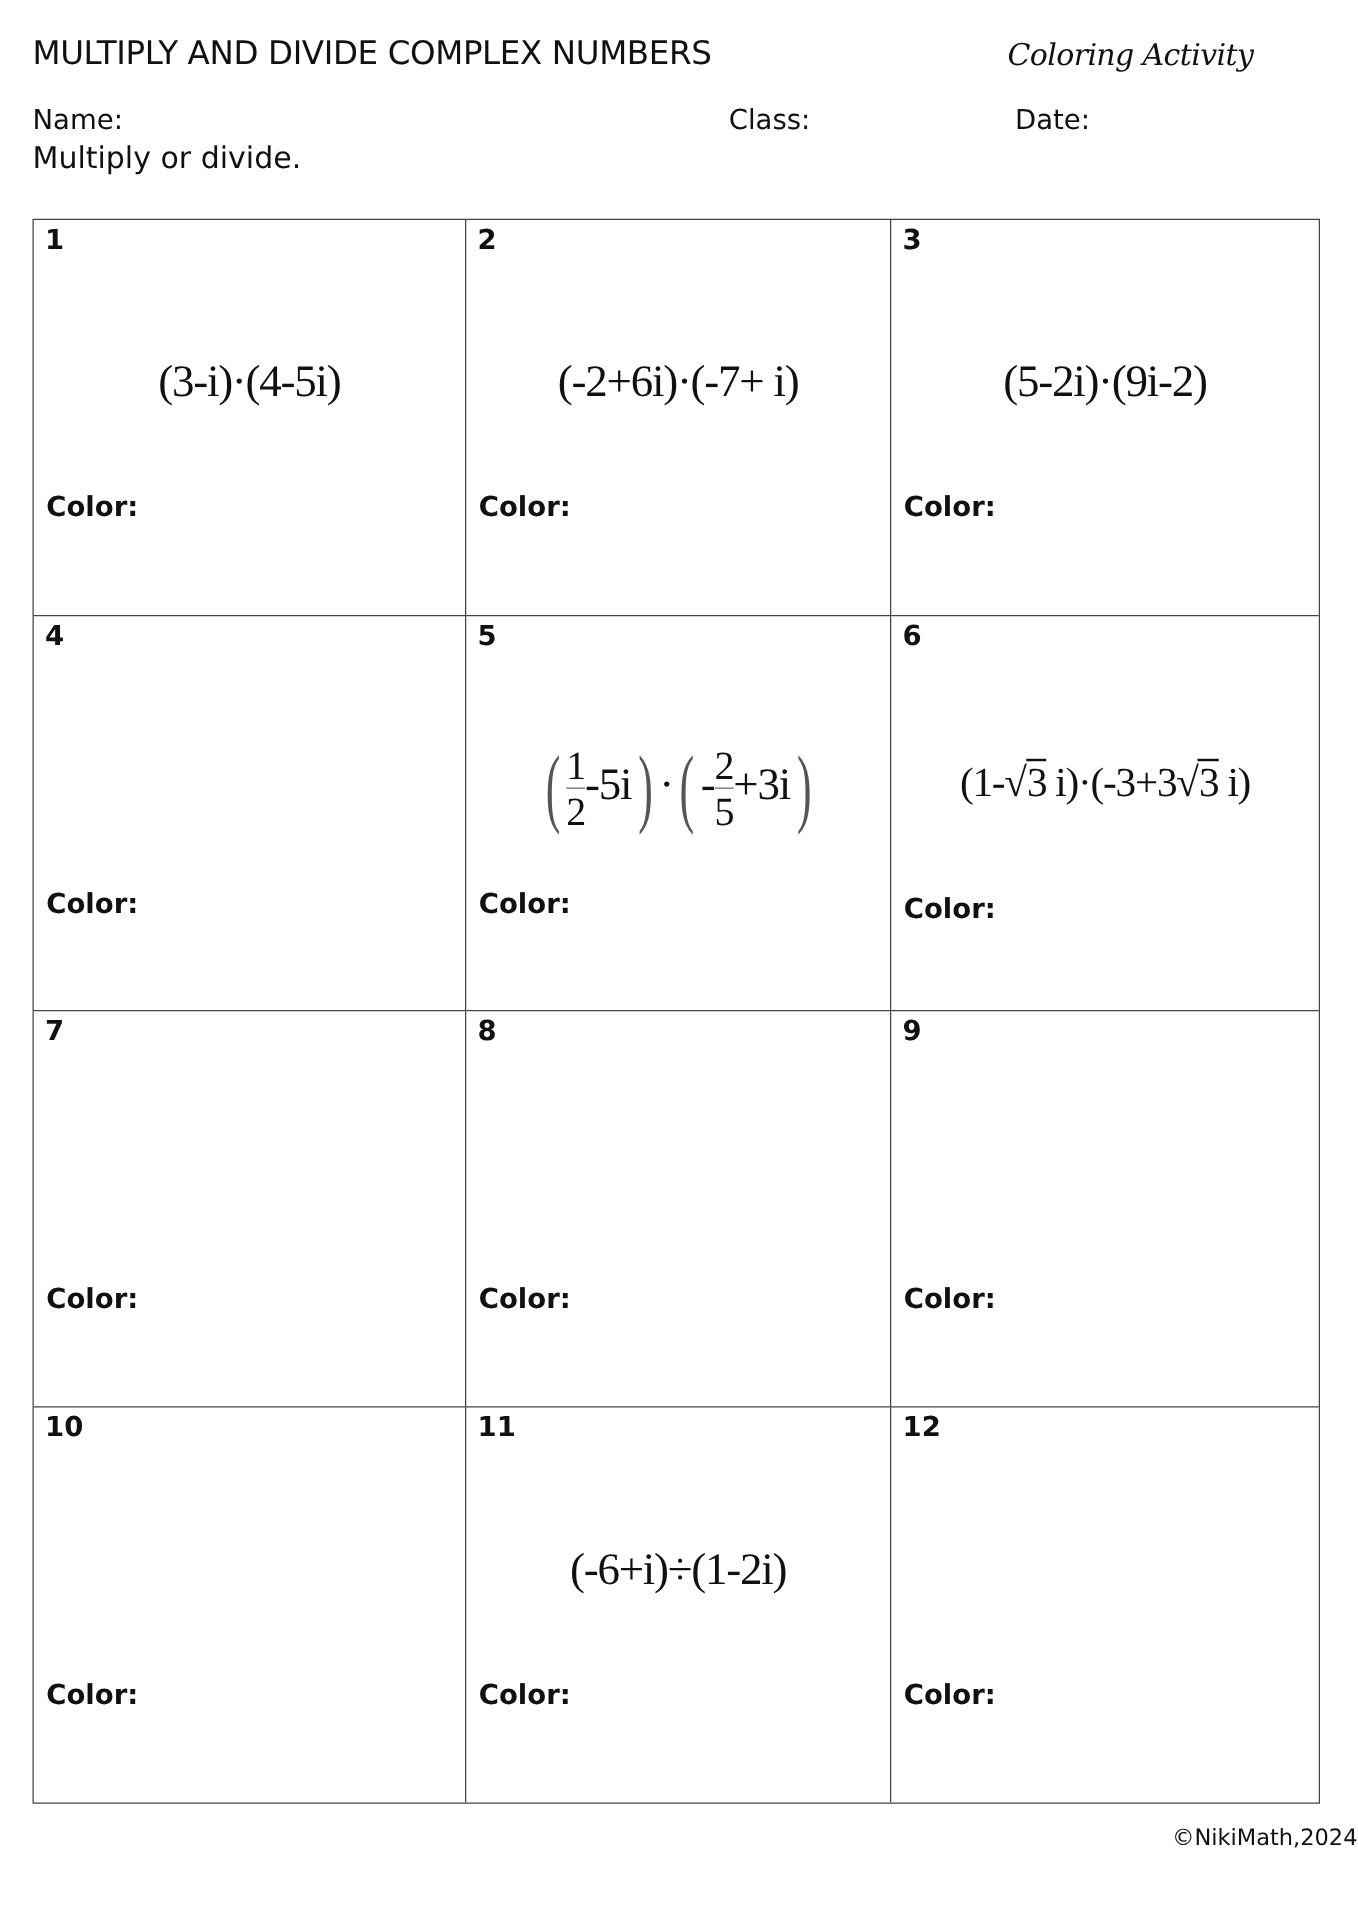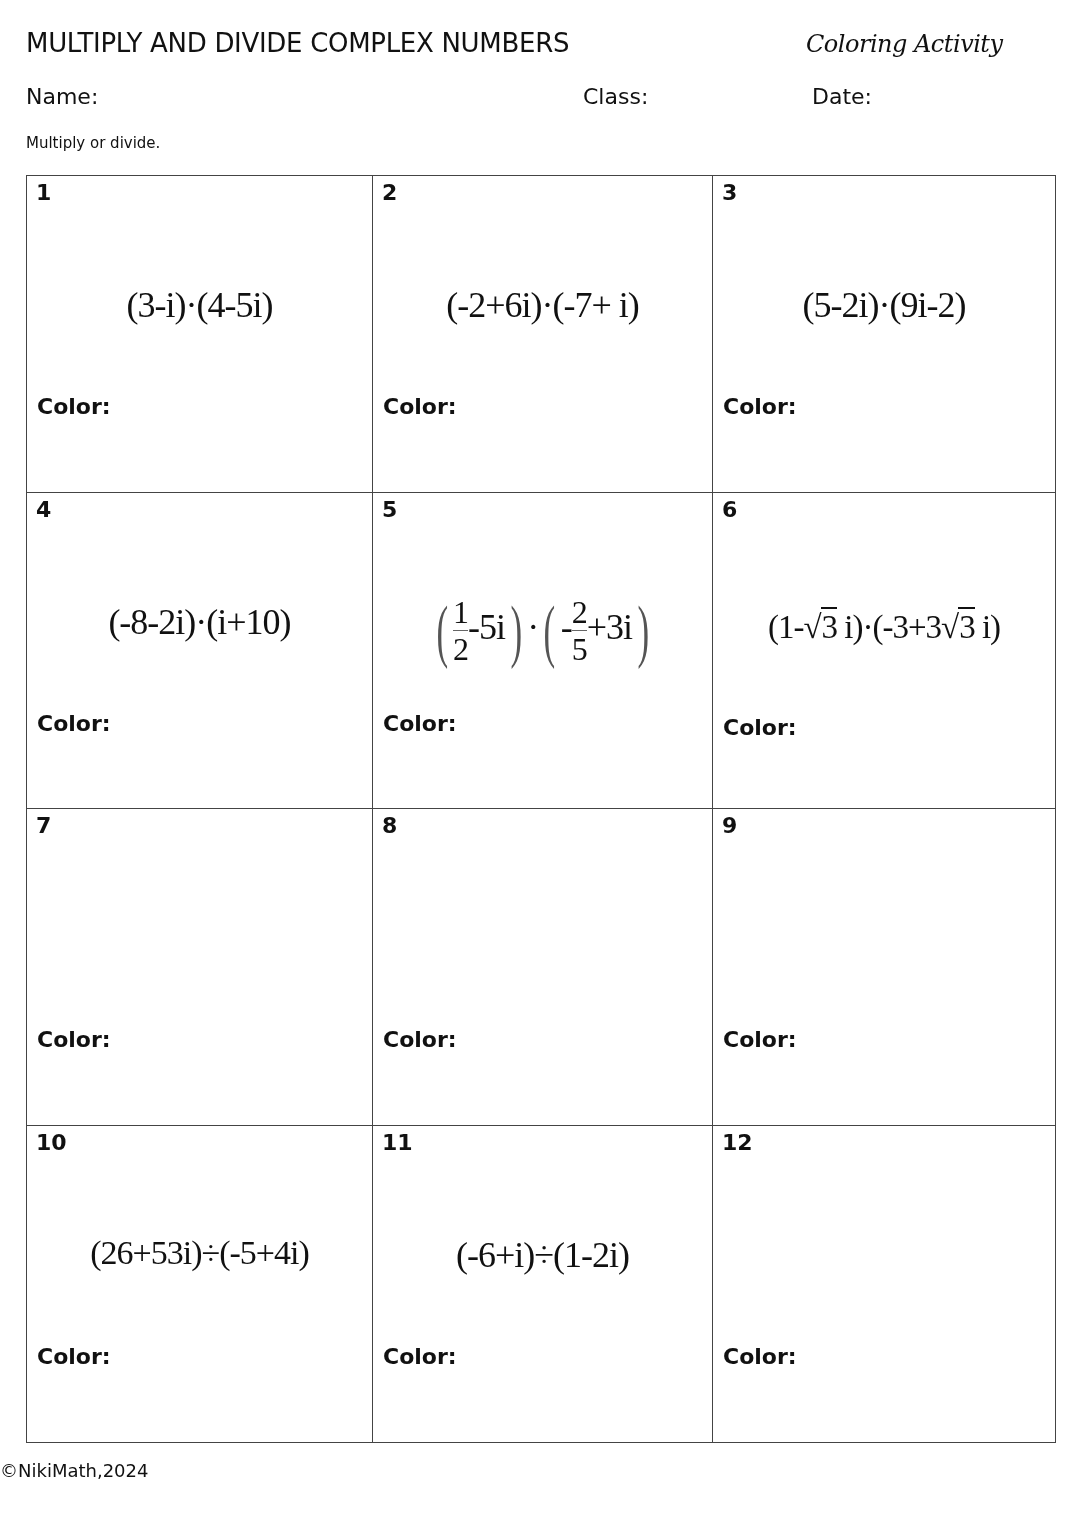--- a/index.html
+++ b/index.html
@@ -1,33 +1,33 @@
 <!DOCTYPE html>
 <html><head>
 <meta charset="utf-8">
 <style>
   html, body { margin: 0; padding: 0; background: #ffffff; }
   body { width: 1086px; height: 1536px; position: relative; font-family: "DejaVu Sans", sans-serif; color: #111; overflow: hidden; }
   .title { position: absolute; left: 26px; top: 28px; font-size: 26px; letter-spacing: -0.3px; }
   .badge { position: absolute; left: 806px; top: 30px; font-family: "DejaVu Serif", serif; font-style: italic; font-size: 24px; letter-spacing: -0.5px; text-align: center; }
   .field { position: absolute; top: 84px; font-size: 22px; }
-  .instr { position: absolute; left: 26px; top: 134px; font-size: 15px; }
+  .instr { position: absolute; left: 26px; top: 112px; font-size: 24px; }
   .grid { position: absolute; left: 26px; top: 175px; width: 1030px; height: 1268px; border: 1.5px solid #444; box-sizing: border-box; display: grid; grid-template-columns: 346px 340px 1fr; grid-template-rows: repeat(4, 1fr); }
   .cell { position: relative; border-right: 1.5px solid #444; border-bottom: 1.5px solid #444; }
   .cell:nth-child(3n) { border-right: none; }
   .cell:nth-last-child(-n+3) { border-bottom: none; }
   .num { position: absolute; left: 9px; top: 4px; font-weight: bold; font-size: 22px; }
   .expr { position: absolute; left: 0; right: 0; top: 108px; text-align: center; font-family: Liberation Serif, serif; font-size: 36px; white-space: nowrap; letter-spacing: -1px; }
   .color { position: absolute; left: 10px; top: 218px; font-weight: bold; font-size: 22px; }
   .frac { display: inline-block; vertical-align: middle; text-align: center; font-size: 32px; line-height: 1; }
   .frac span { display: block; }
   .frac .bar { border-top: 1px solid #666; margin: 2px 0; }
   .paren { font-size: 70px; font-weight: 100; color: #555; vertical-align: middle; transform: scaleX(0.5); display: inline-block; }
   .rad { border-top: 2px solid #111; padding-left: 1px; }
-  .footer { position: absolute; left: 0; width: 1086px; top: 1460px; text-align: left; font-size: 18px; }
+  .footer { position: absolute; left: 0; width: 1086px; top: 1460px; text-align: right; font-size: 18px; }
 </style>
 </head>
 <body>
 
 <div class="title">MULTIPLY AND DIVIDE COMPLEX NUMBERS</div>
 <div class="badge">Coloring Activity</div>
 <div class="field" style="left:26px">Name:</div>
 <div class="field" style="left:583px">Class:</div>
 <div class="field" style="left:812px">Date:</div>
 <div class="instr">Multiply or divide.</div>
@@ -44,21 +44,20 @@
     <div class="color">Color:</div>
   </div>
   <div class="cell">
     <div class="num">3</div>
     <div class="expr">(5-2i)·(9i-2)</div>
     <div class="color">Color:</div>
   </div>
 
   <div class="cell">
     <div class="num">4</div>
-    <div class="expr">(-8-2i)·(i+10)</div>
     <div class="color">Color:</div>
   </div>
   <div class="cell">
     <div class="num">5</div>
     <div class="expr" style="top:98px">
       <span class="paren">(</span><span class="frac"><span>1</span><span class="bar"></span><span>2</span></span><span>-5i</span><span class="paren">)</span><span>·</span><span class="paren">(</span><span>-</span><span class="frac"><span>2</span><span class="bar"></span><span>5</span></span><span>+3i</span><span class="paren">)</span>
     </div>
     <div class="color">Color:</div>
   </div>
   <div class="cell">
@@ -75,21 +74,20 @@
     <div class="num">8</div>
     <div class="color">Color:</div>
   </div>
   <div class="cell">
     <div class="num">9</div>
     <div class="color">Color:</div>
   </div>
 
   <div class="cell">
     <div class="num">10</div>
-    <div class="expr" style="font-size:34px">(26+53i)÷(-5+4i)</div>
     <div class="color">Color:</div>
   </div>
   <div class="cell">
     <div class="num">11</div>
     <div class="expr">(-6+i)÷(1-2i)</div>
     <div class="color">Color:</div>
   </div>
   <div class="cell">
     <div class="num">12</div>
     <div class="color">Color:</div>

